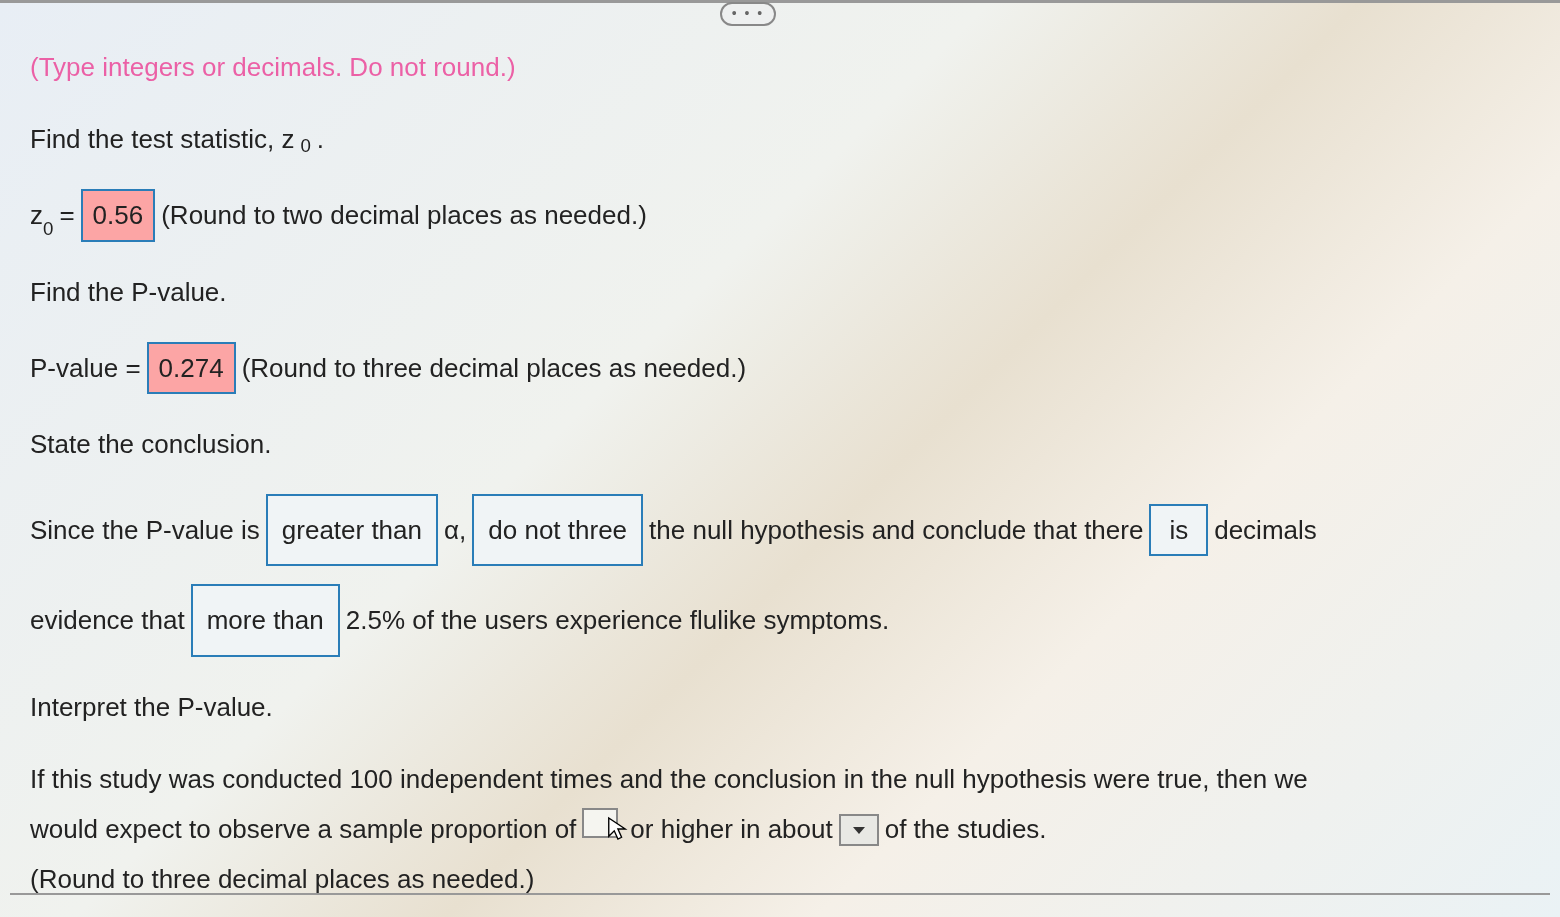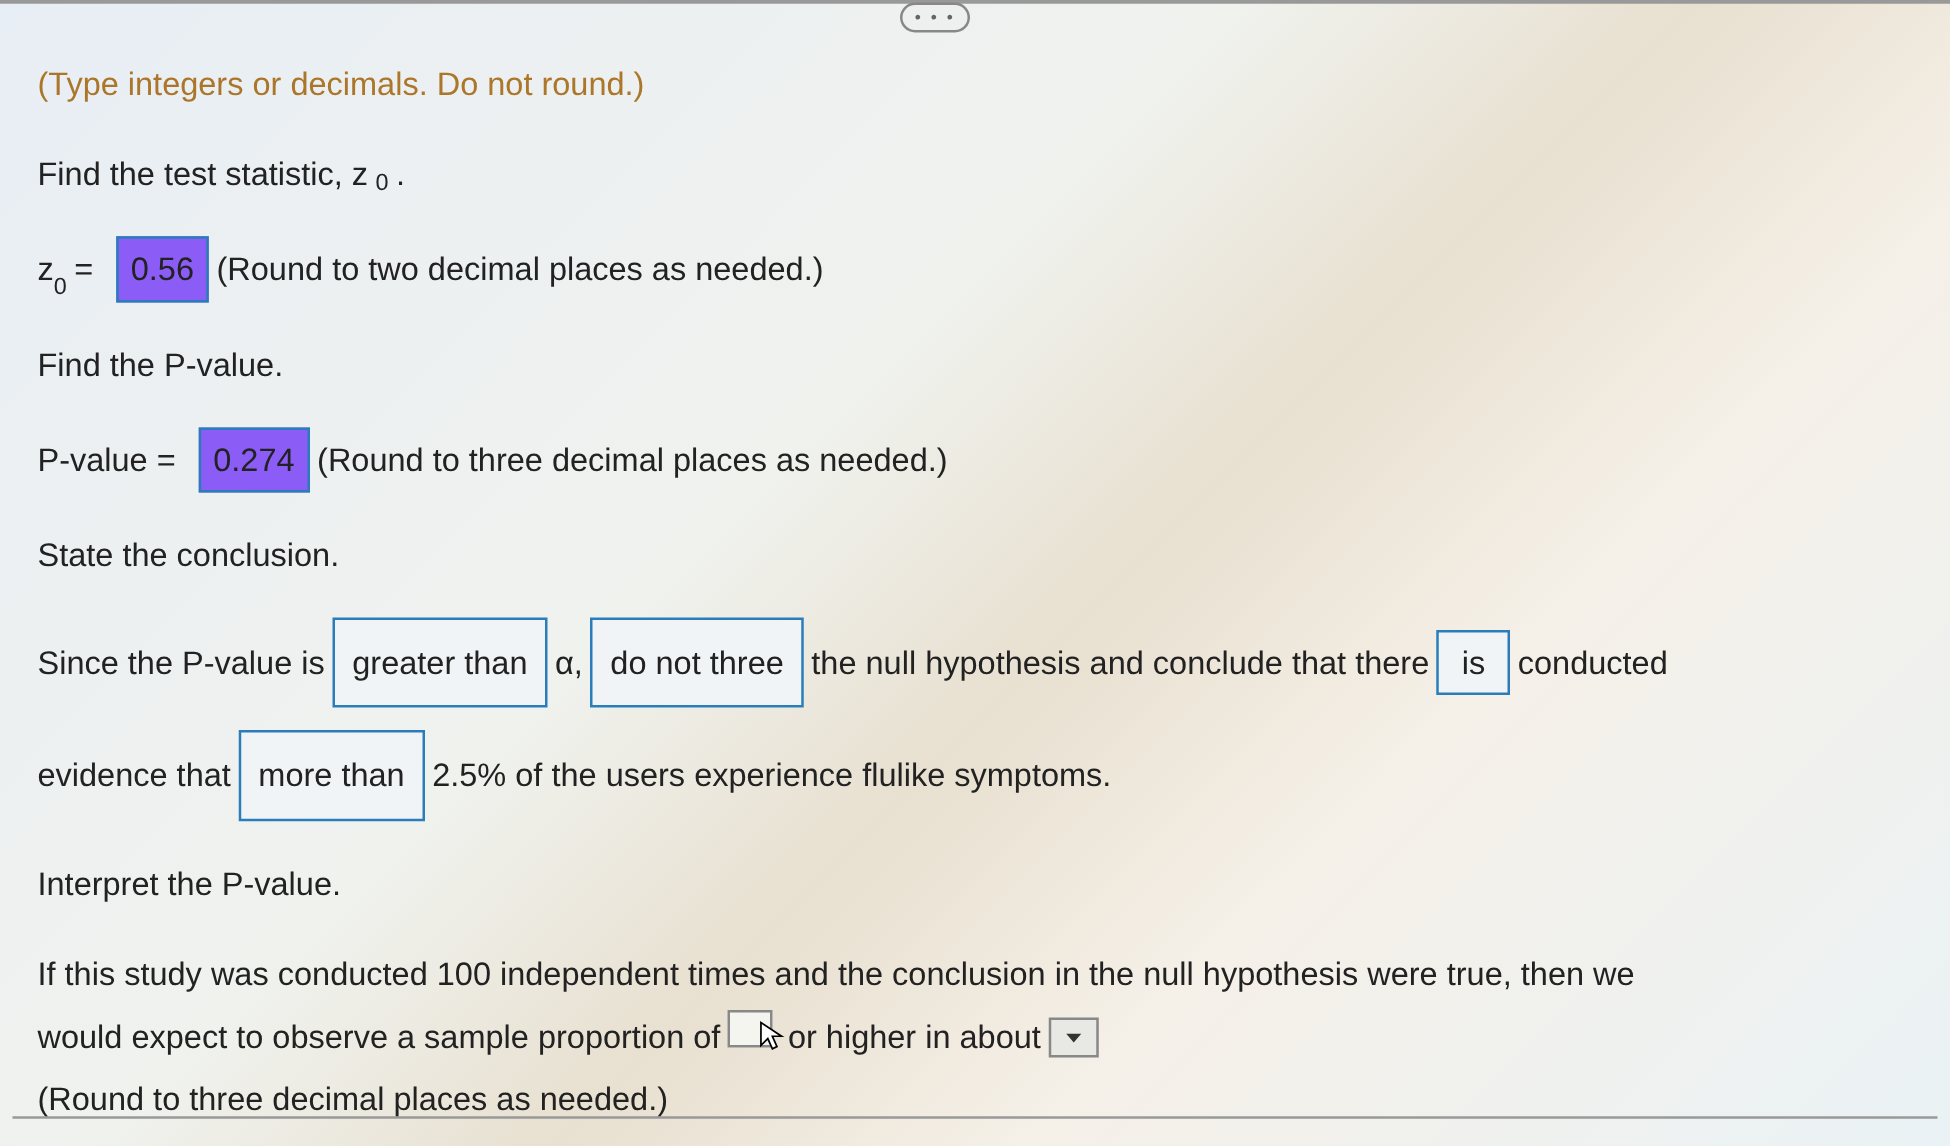--- a/index.html
+++ b/index.html
@@ -35,31 +35,30 @@
       align-items: center;
       justify-content: center;
       font-size: 14px;
       letter-spacing: 2px;
       color: #666;
     }
     .content {
       padding: 45px 30px 0 30px;
     }
     .line { margin-bottom: 28px; display: flex; flex-wrap: wrap; align-items: baseline; gap: 6px; }
-    .faded { color: #a16207; opacity: 0.85; }
+    .faded { color: #ec4899; opacity: 0.85; }
     .sub { font-size: 0.72em; vertical-align: sub; position: relative; top: 4px; }
     .input-box {
       display: inline-block;
       border: 2px solid #2a7db8;
-      background: #8b5cf6;
+      background: #fca5a5;
       padding: 2px 10px;
       min-width: 40px;
       text-align: center;
       color: #222;
-      margin-left: 12px;
     }
     .select-box {
       display: inline-block;
       border: 2px solid #2a7db8;
       background: #f0f4f6;
       padding: 12px 14px;
       color: #222;
     }
     .select-box.small { padding: 2px 18px; }
     .blank-box {
@@ -141,21 +140,21 @@
     <span>State the conclusion.</span>
   </div>
 
   <div class="line" style="margin-bottom:18px;">
     <span>Since the P-value is </span>
     <span class="select-box">greater than</span>
     <span> α, </span>
     <span class="select-box">do not three</span>
     <span> the null hypothesis and conclude that there </span>
     <span class="select-box small">is</span>
-    <span> conducted</span>
+    <span> decimals</span>
   </div>
 
   <div class="line">
     <span>evidence that </span>
     <span class="select-box">more than</span>
     <span> 2.5% of the users experience flulike symptoms.</span>
   </div>
 
   <div class="line">
     <span>Interpret the P-value.</span>
@@ -172,20 +171,21 @@
       <svg viewBox="0 0 24 28">
           <path d="M3 2 L3 22 L9 16 L13 25 L17 23 L13 14 L21 14 Z" fill="#fff" stroke="#000" stroke-width="1.5"></path>
         </svg>
     </span>
     <span>or higher in about </span>
     <span class="dropdown-box">
       <svg viewBox="0 0 16 16">
           <path d="M2 5 L8 12 L14 5 Z" fill="#333"></path>
         </svg>
     </span>
+    <span> of the studies.</span>
   </div>
 
   <div class="line">
     <span>(Round to three decimal places as needed.)</span>
   </div>
 
 </div>
 
 <div class="bottom-border"></div>
 

